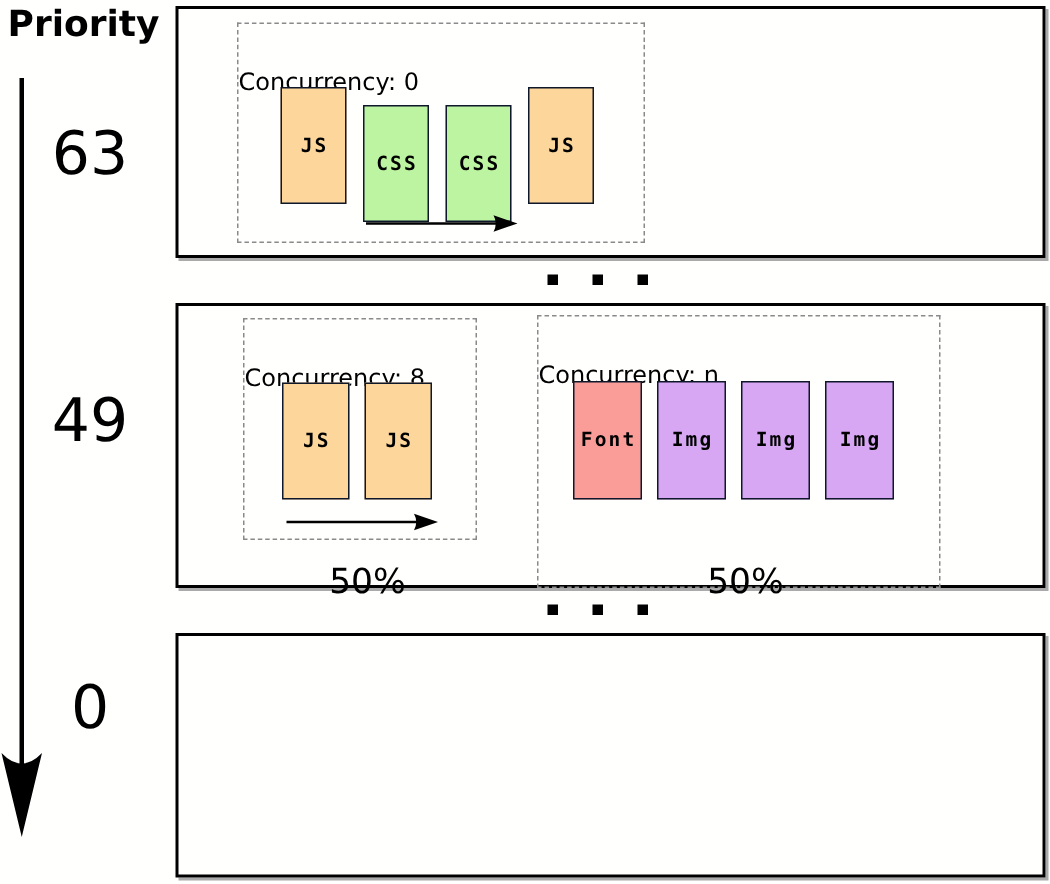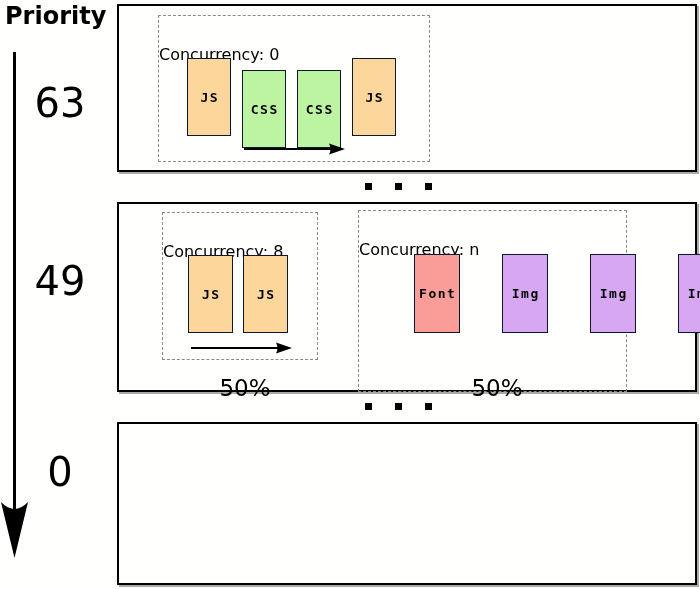--- a/index.html
+++ b/index.html
@@ -35,21 +35,21 @@
   .b-r2a{left:25px;top:42px;gap:10px;}
   .b-r2b{left:23px;top:43px;gap:10px;}
   .block{
     box-sizing:border-box;border:1px solid #0f172a;
     display:flex;align-items:center;justify-content:center;
     font-family:"DejaVu Sans Mono","Liberation Mono",monospace;
     font-weight:bold;font-size:13px;letter-spacing:1.5px;text-indent:1.5px;
   }
   .b-r1 .block{width:44px;height:78px;}
   .b-r2a .block{width:45px;height:78px;}
-  .b-r2b .block{width:46px;height:79px;margin-left:32px;}
+  .b-r2b .block{width:46px;height:79px;}
   .block.js{background:var(--c-js);}
   .block.css{background:var(--c-css);margin-top:12px;}
   .block.font{background:var(--c-font);}
   .block.img{background:var(--c-img);text-align:center;}
   
   .flow-arrow{position:absolute;width:104px;height:16px;}
   .fa-r1{left:84px;top:125px;}
   .fa-r2{left:27px;top:127px;}
   
   .share{position:absolute;width:90px;text-align:center;font-size:23px;line-height:24px;top:172px;}

